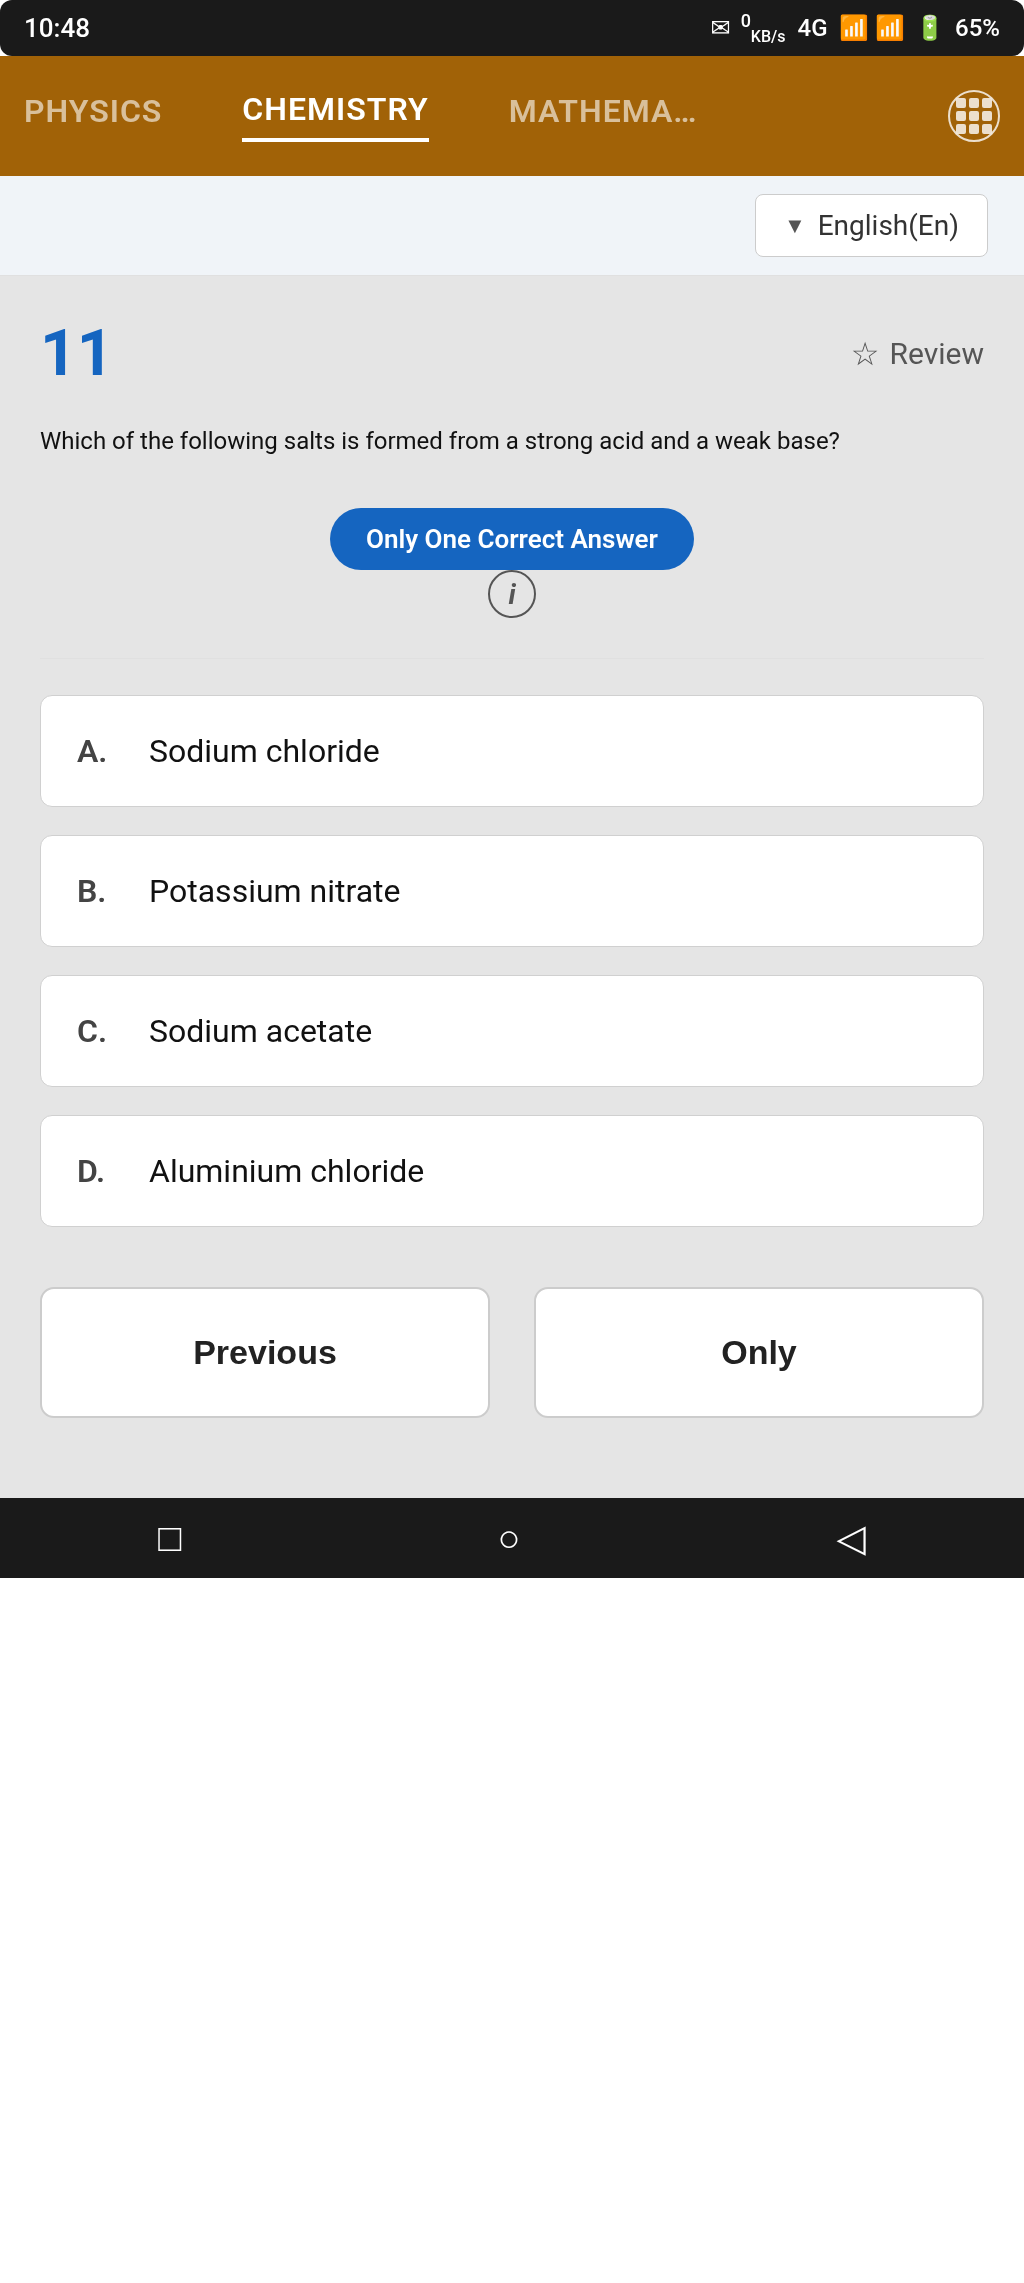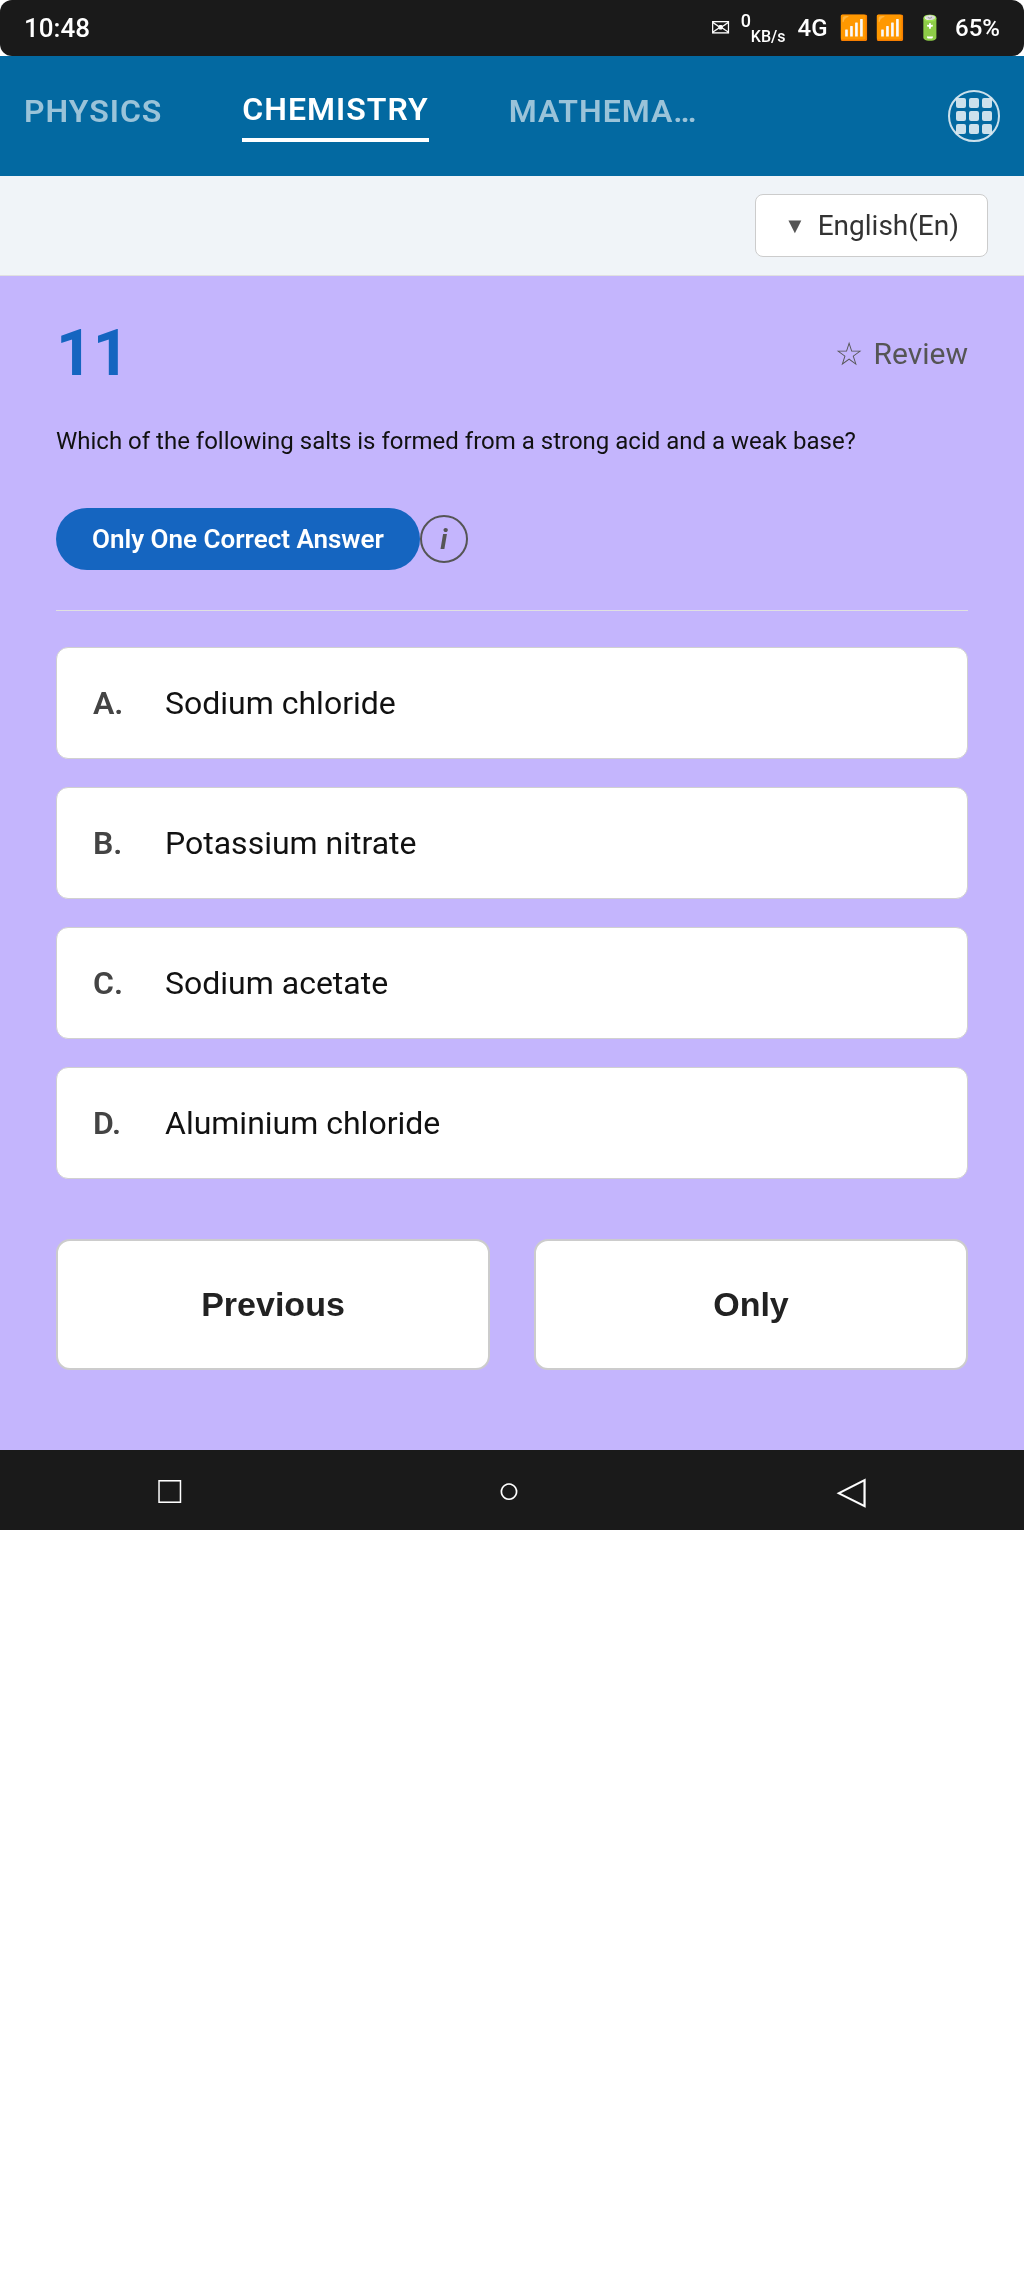--- a/index.html
+++ b/index.html
@@ -27,21 +27,21 @@
     }
     .status-right {
       display: flex;
       align-items: center;
       gap: 10px;
       font-size: 24px;
     }
 
     
     .top-header {
-      background: #0369a1;
+      background: #a16207;
       padding: 0 24px;
       display: flex;
       align-items: center;
       justify-content: space-between;
       height: 120px;
     }
     .top-header .tabs {
       display: flex;
       gap: 80px;
       align-items: center;
@@ -101,22 +101,22 @@
       cursor: pointer;
       color: #333;
     }
     .lang-selector .chevron {
       font-size: 22px;
       color: #555;
     }
 
     
     .main-content {
-      padding: 40px 56px;
-      background: #c4b5fd;
+      padding: 40px 40px;
+      background: #e5e5e5;
     }
 
     
     .question-header {
       display: flex;
       align-items: center;
       justify-content: space-between;
       margin-bottom: 32px;
     }
     .question-number {
@@ -141,22 +141,23 @@
       font-size: 24px;
       line-height: 1.55;
       color: #111;
       margin-bottom: 48px;
     }
 
     
     .answer-type-row {
       display: flex;
       align-items: center;
-      justify-content: flex-start;
+      justify-content: flex-end;
       margin-bottom: 40px;
+      flex-direction: column;
     }
     .answer-type-badge {
       background: #1565c0;
       color: #fff;
       padding: 16px 36px;
       border-radius: 40px;
       font-size: 26px;
       font-weight: 600;
     }
     .info-icon {

